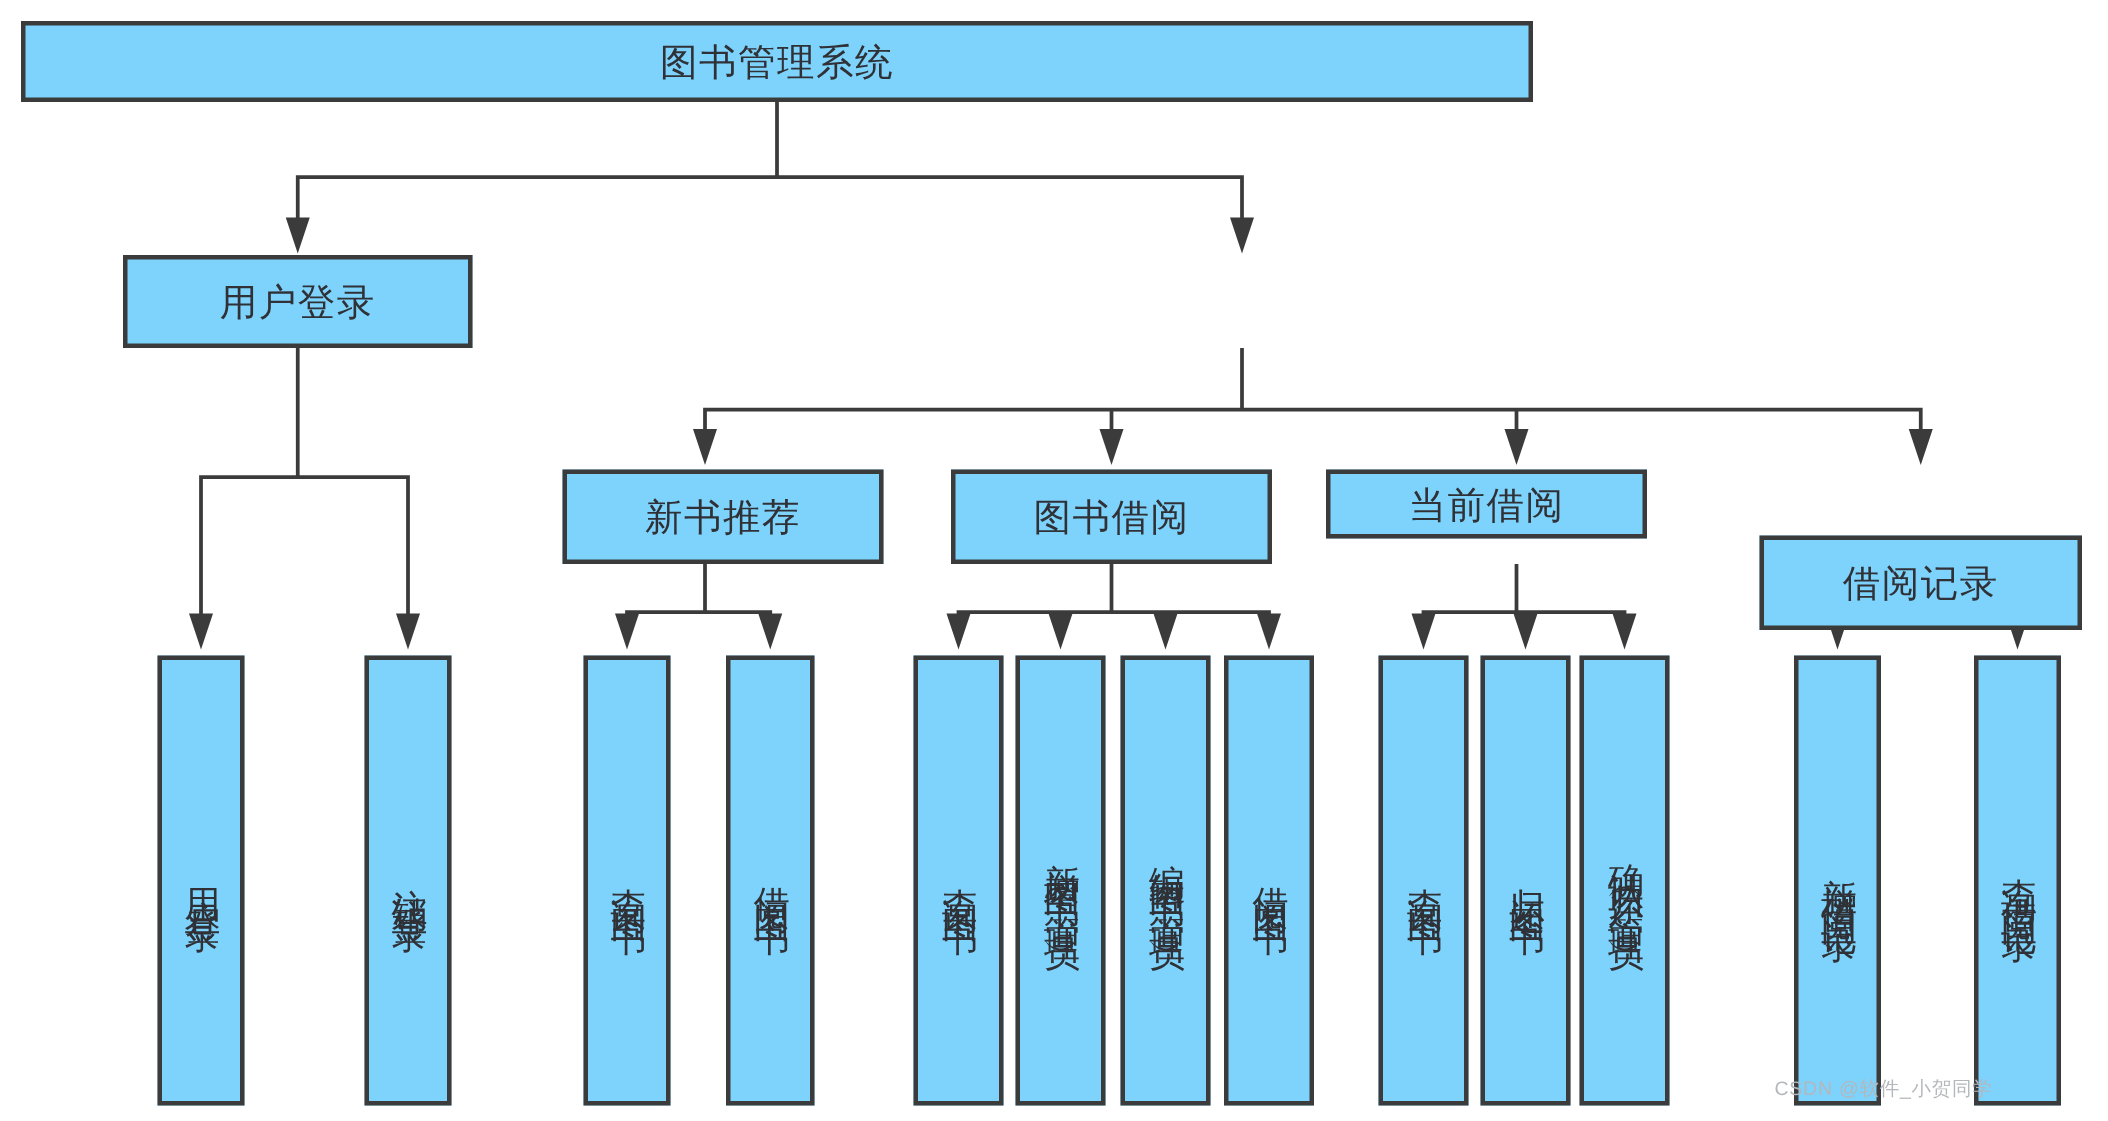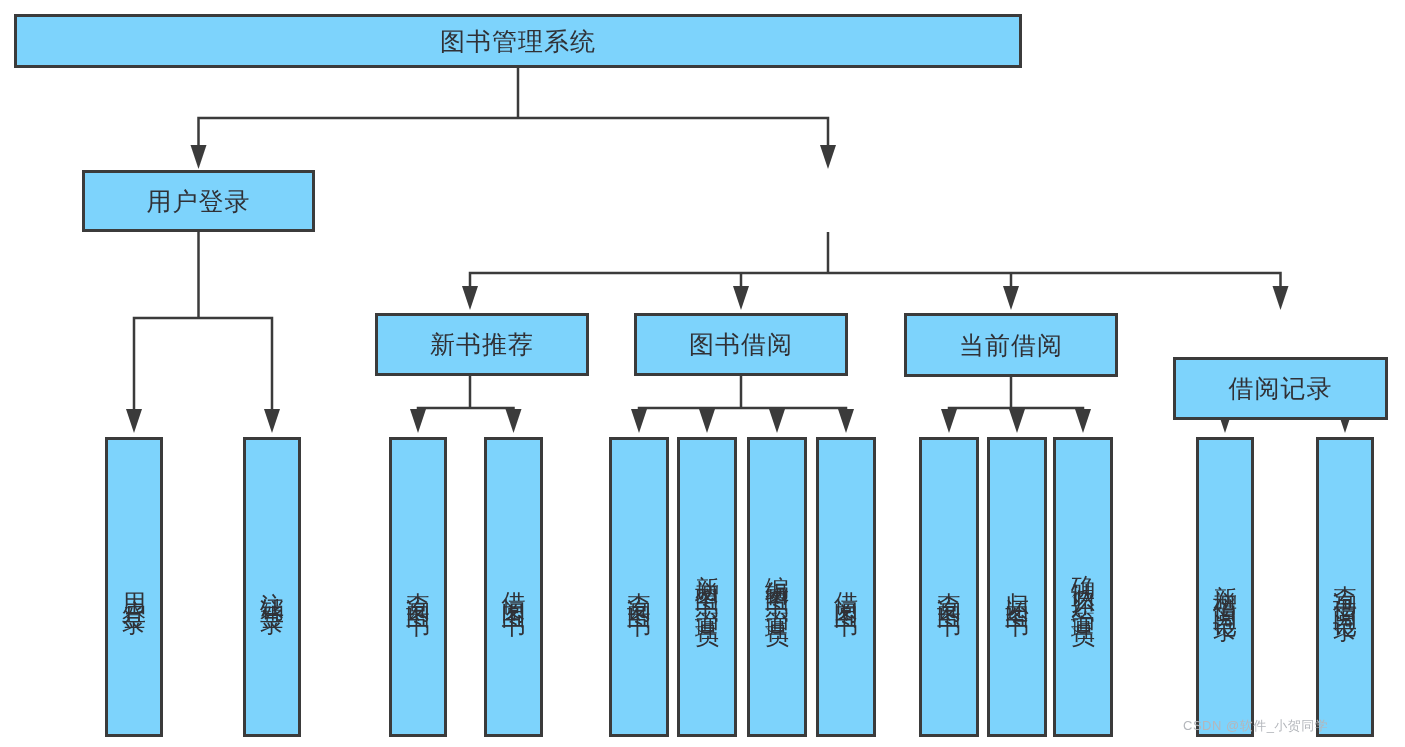--- a/index.html
+++ b/index.html
@@ -80,21 +80,21 @@
         <polygon points="1337,409 1353,409 1345,433"></polygon>
       </g>
   </svg>
 
   <div class="box" style="left:14px;top:14px;width:1008px;height:54px;">图书管理系统</div>
 
   <div class="box" style="left:82px;top:170px;width:233px;height:62px;">用户登录</div>
 
   <div class="box" style="left:363px;top:313px;width:214px;height:63px;margin-left:12px;">新书推荐</div>
   <div class="box" style="left:634px;top:313px;width:214px;height:63px;">图书借阅</div>
-  <div class="box" style="left:904px;top:313px;width:214px;height:64px;">当前借阅</div>
+  <div class="box" style="left:884px;top:313px;width:214px;height:46px;">当前借阅</div>
   <div class="box" style="left:1173px;top:313px;width:215px;height:63px;margin-top:44px;">借阅记录</div>
 
   <div class="box vbox" style="left:105px;top:437px;width:58px;height:300px;">用户登录</div>
   <div class="box vbox" style="left:243px;top:437px;width:58px;height:300px;">注销登录</div>
 
   <div class="box vbox" style="left:389px;top:437px;width:58px;height:300px;">查询图书</div>
   <div class="box vbox" style="left:484px;top:437px;width:59px;height:300px;">借阅图书</div>
 
   <div class="box vbox" style="left:609px;top:437px;width:60px;height:300px;">查询图书</div>
   <div class="box vbox" style="left:677px;top:437px;width:60px;height:300px;">新增图书（管理员）</div>

